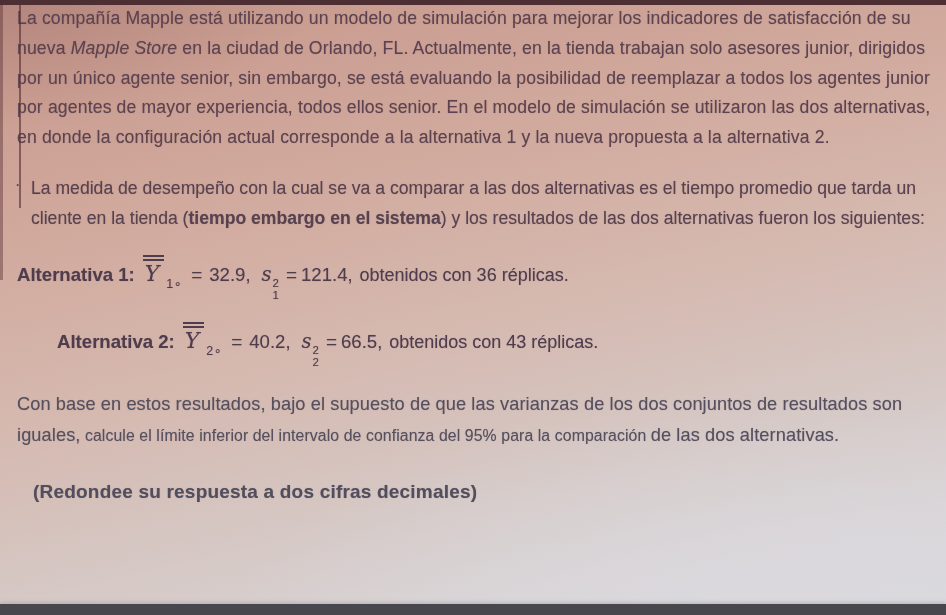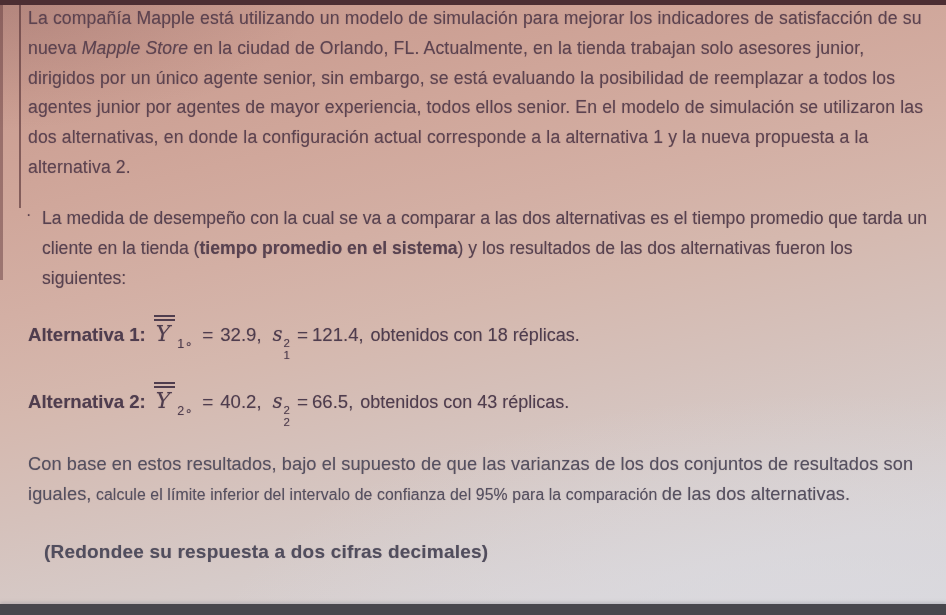--- a/index.html
+++ b/index.html
@@ -14,31 +14,31 @@
         #c2958b 0%, #cb9e92 12%, #d0a79b 26%, #d3afa4 38%,
         #d5b8ae 50%, #d5c1bb 63%, #d6cbc9 76%, #d8d3d5 88%, #d6d4d8 100%);
   }
 
   
   .top-edge{position:absolute;top:0;left:0;width:100%;height:5px;background:#4c2e33;z-index:5;}
   .bottom-edge{position:absolute;bottom:0;left:0;width:100%;height:11px;background:#48474d;z-index:5;box-shadow:0 -2px 3px rgba(140,140,150,0.35);}
   .left-rule{position:absolute;left:19px;top:5px;width:2px;height:203px;background:rgba(80,45,50,0.6);z-index:4;}
   .left-shade{position:absolute;left:0;top:0;width:3px;height:280px;background:rgba(92,50,55,0.45);z-index:4;}
 
-  .content{position:absolute;top:0;left:0;right:0;padding:4px 12px 0 28px;z-index:2;
+  .content{position:absolute;top:0;left:0;right:0;padding:4px 12px 0 17px;z-index:2;
            text-shadow:0 0 1px rgba(70,50,60,0.35);}
 
   .p1{margin:0;font-size:17.6px;line-height:29.8px;color:#5d4350;letter-spacing:0.15px;}
   .p1 em{font-style:italic;}
 
   .p2{position:relative;margin:20px 0 0 14px;font-size:17.6px;line-height:30px;color:#584250;}
   .bullet{position:absolute;left:-16px;top:-3px;font-size:16px;color:#5d4350;}
 
   .alt{margin-top:20px;line-height:44px;font-size:18px;color:#4f3d4e;white-space:nowrap;}
-  .alt + .alt{margin-top:14px;}
+  .alt + .alt{margin-top:14px;margin-left:40px;}
   .alt-label{font-weight:bold;font-size:18.6px;margin-right:4px;}
 
   .y-wrap{display:inline-block;margin:0 2px 0 4px;}
   .ovl-outer{display:inline-block;border-top:2px solid currentColor;padding-top:2px;line-height:1;}
   .ovl-inner{display:inline-block;border-top:2px solid currentColor;padding:2px 5px 0 2px;
              font-family:"DejaVu Serif",serif;font-style:italic;font-size:22px;line-height:1;}
   .y-sub{font-size:12.5px;vertical-align:-7px;margin-left:2px;letter-spacing:0.5px;}
 
   .eq{margin:0 7px;font-size:19px;}
   .eq.tight{margin:0 4px 0 7px;}
@@ -62,27 +62,27 @@
 <div class="screen">
 
   <div class="top-edge"></div>
   <div class="left-shade"></div>
   <div class="left-rule"></div>
 
   <div class="content">
 
     <p class="p1"><span>La compañía Mapple está utilizando un modelo de simulación para mejorar los indicadores de satisfacción de su nueva </span><em>Mapple Store</em><span> en la ciudad de Orlando, FL. Actualmente, en la tienda trabajan solo asesores junior, dirigidos por un único agente senior, sin embargo, se está evaluando la posibilidad de reemplazar a todos los agentes junior por agentes de mayor experiencia, todos ellos senior. En el modelo de simulación se utilizaron las dos alternativas, en donde la configuración actual corresponde a la alternativa 1 y la nueva propuesta a la alternativa 2.</span></p>
 
-    <p class="p2"><span class="bullet">·</span><span>La medida de desempeño con la cual se va a comparar a las dos alternativas es el tiempo promedio que tarda un cliente en la tienda (</span><strong>tiempo promedio en el sistema</strong><span>) y los resultados de las dos alternativas fueron los siguientes:</span></p>
+    <p class="p2"><span class="bullet">·</span><span>La medida de desempeño con la cual se va a comparar a las dos alternativas es el tiempo promedio que tarda un cliente en la tienda (</span><strong>tiempo embargo en el sistema</strong><span>) y los resultados de las dos alternativas fueron los siguientes:</span></p>
 
     <div class="alt">
       <strong class="alt-label">Alternativa 1:</strong><span class="y-wrap"><span class="ovl-outer"><span class="ovl-inner">Y</span></span><span class="y-sub">1∘</span></span><span class="eq">=</span><span class="num">32.9</span><span class="sep">,</span><span class="svar"><span class="s-it">s</span><span class="stack">
             <span>2</span>
             <span>1</span>
-          </span></span><span class="eq tight">=</span><span class="num">121.4</span><span class="sep">,</span><span class="tail">obtenidos con 18 réplicas.</span>
+          </span></span><span class="eq tight">=</span><span class="num">121.4</span><span class="sep">,</span><span class="tail">obtenidos con 36 réplicas.</span>
     </div>
 
     <div class="alt">
       <strong class="alt-label">Alternativa 2:</strong><span class="y-wrap"><span class="ovl-outer"><span class="ovl-inner">Y</span></span><span class="y-sub">2∘</span></span><span class="eq">=</span><span class="num">40.2</span><span class="sep">,</span><span class="svar"><span class="s-it">s</span><span class="stack">
             <span>2</span>
             <span>2</span>
           </span></span><span class="eq tight">=</span><span class="num">66.5</span><span class="sep">,</span><span class="tail">obtenidos con 43 réplicas.</span>
     </div>
 
     <p class="p3"><span>Con base en estos resultados, bajo el supuesto de que las varianzas de los dos conjuntos de resultados son iguales,</span><span class="small"> calcule el límite inferior del intervalo de confianza del 95% para la comparación </span><span>de las dos alternativas.</span></p>

